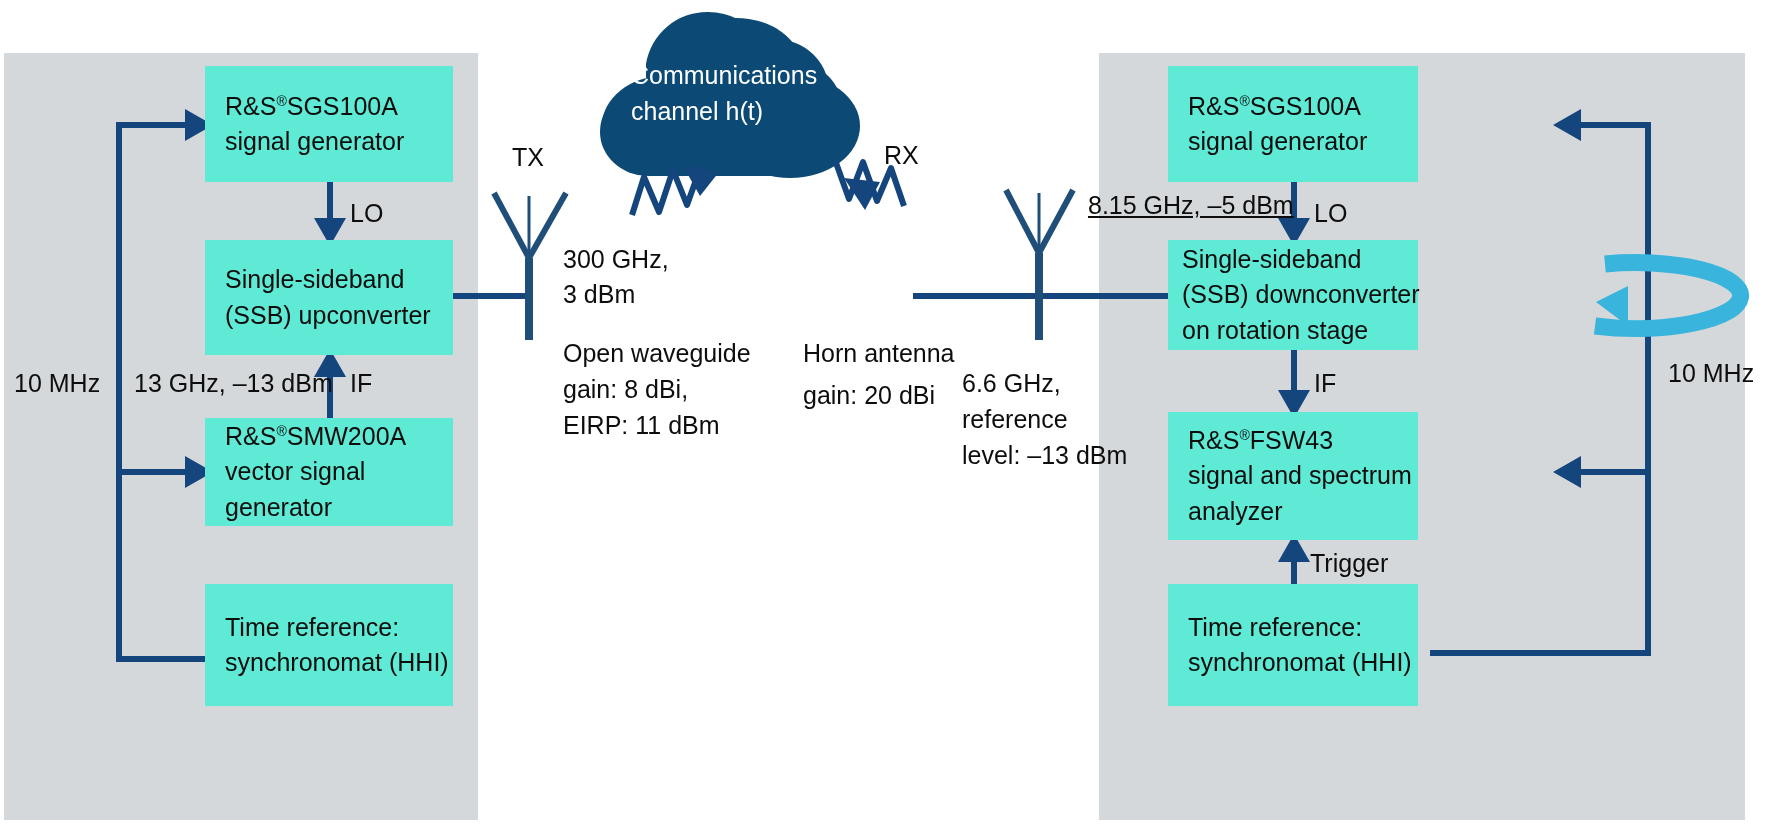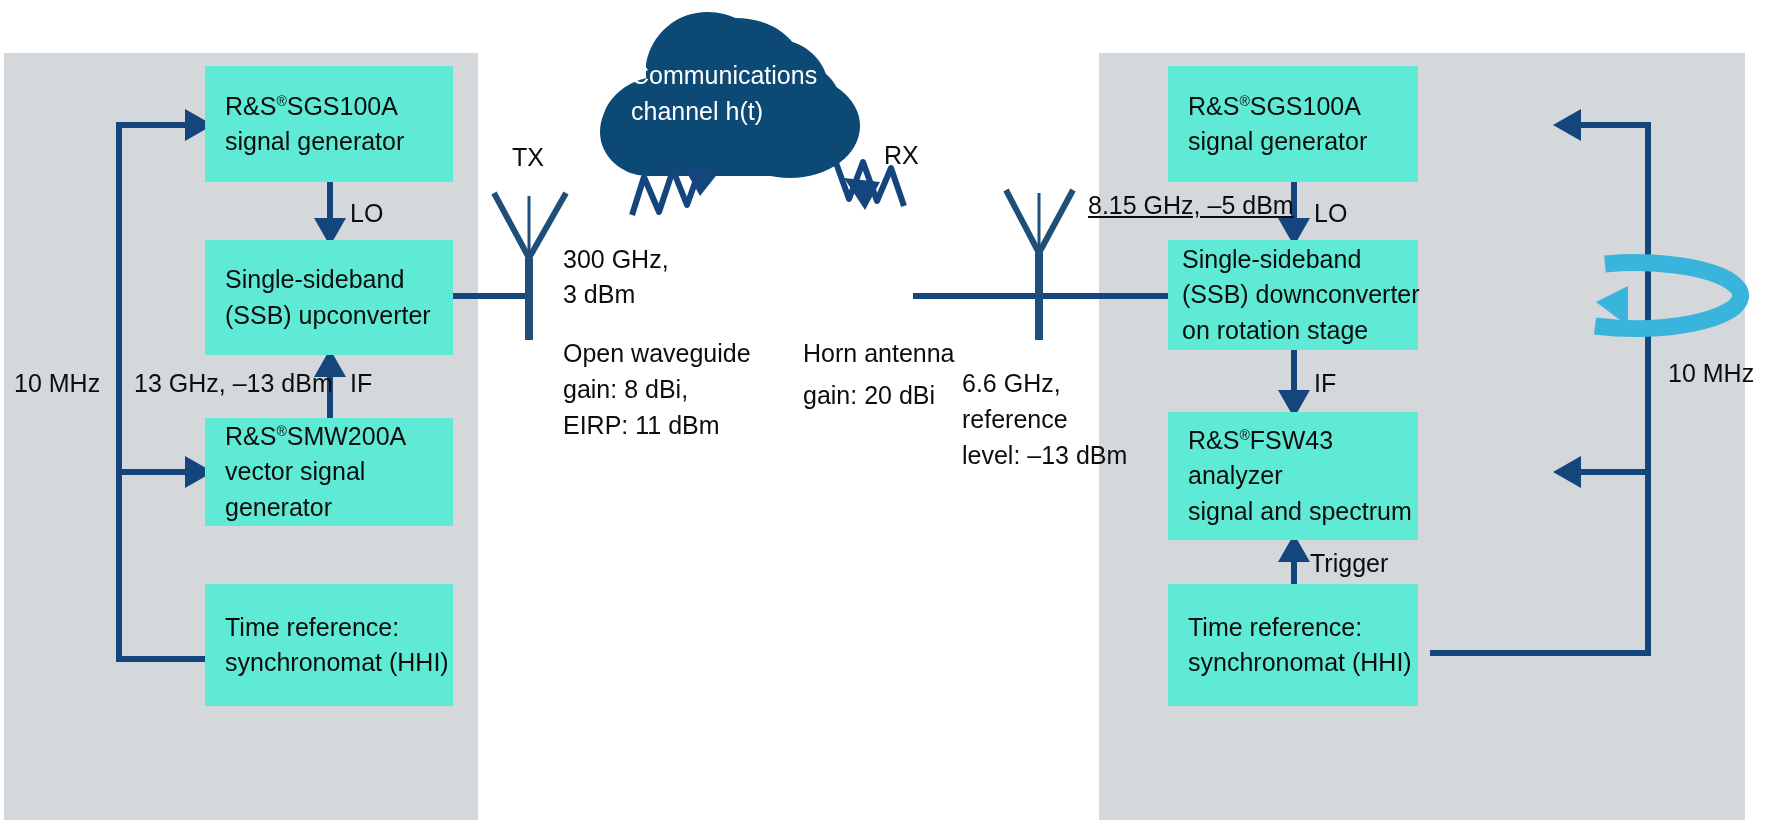--- a/index.html
+++ b/index.html
@@ -136,22 +136,22 @@
   </div>
 
   <div class="ibox" style="left:1168px;top:240px;width:250px;height:110px;padding:0 14px;">
     <div class="ln">Single-sideband</div>
     <div class="ln">(SSB) downconverter</div>
     <div class="ln">on rotation stage</div>
   </div>
 
   <div class="ibox" style="left:1168px;top:412px;width:250px;height:128px;">
     <div class="ln">R&amp;S<span class="sup">®</span>FSW43</div>
+    <div class="ln">signal and spectrum</div>
     <div class="ln">analyzer</div>
-    <div class="ln">signal and spectrum</div>
   </div>
 
   <div class="ibox" style="left:1168px;top:584px;width:250px;height:122px;">
     <div class="ln">Time reference:</div>
     <div class="ln">synchronomat (HHI)</div>
   </div>
 
   <div class="lbl" style="left:1088px;top:188px;text-decoration:underline;">8.15 GHz, –5 dBm</div>
   <div class="lbl b" style="left:1314px;top:196px;">LO</div>
   <div class="lbl b" style="left:1314px;top:366px;">IF</div>

